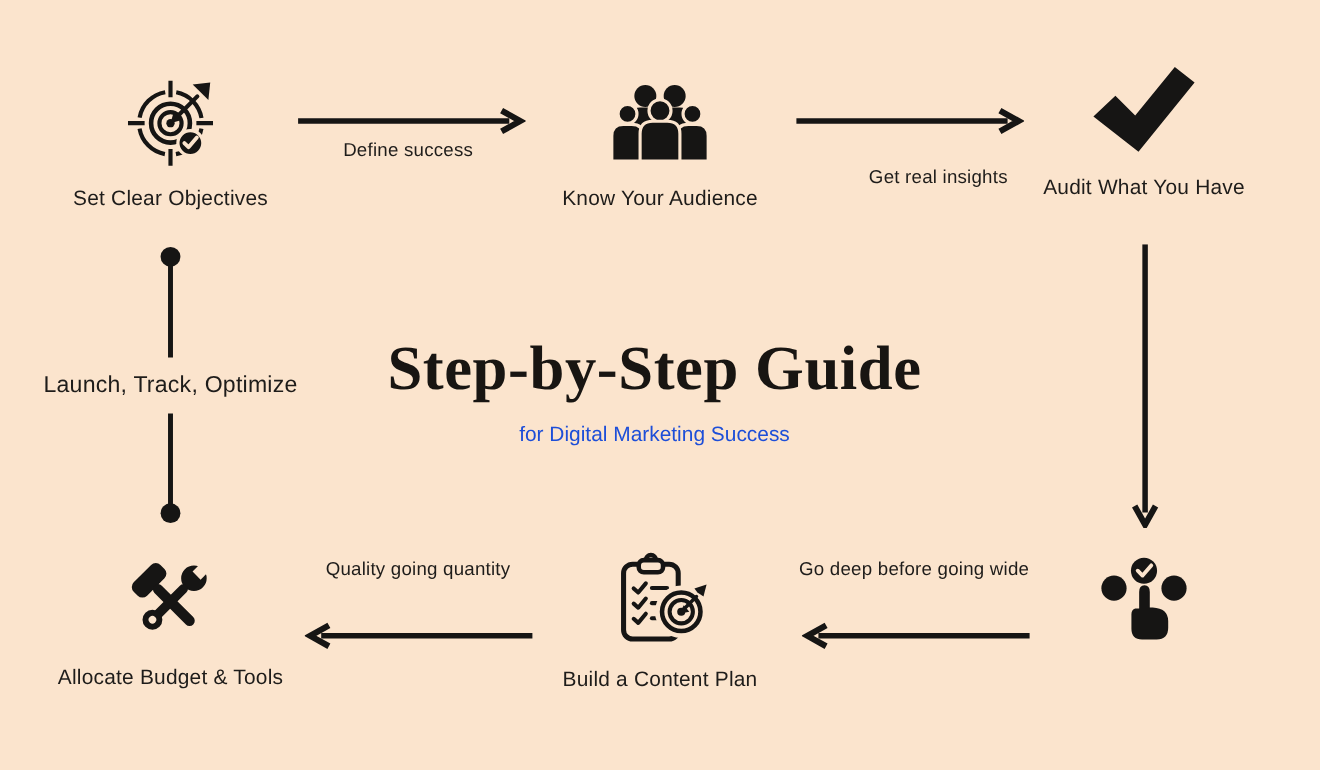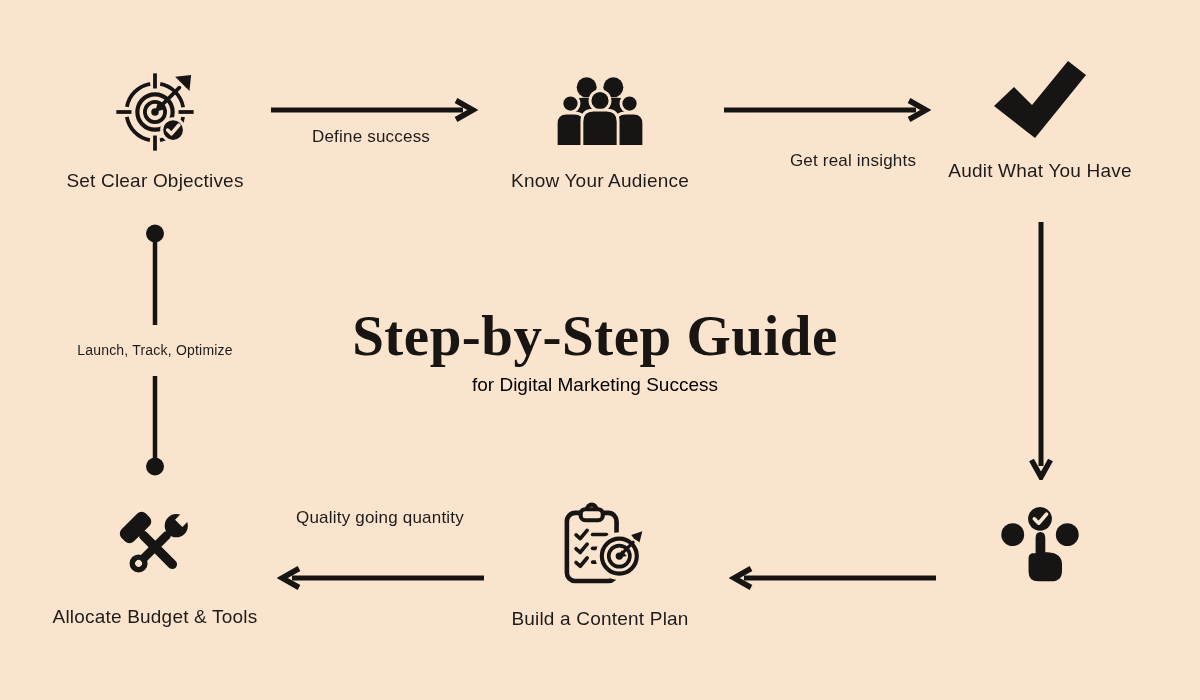--- a/index.html
+++ b/index.html
@@ -19,41 +19,41 @@
     margin-top:14px;font-size:19px;line-height:26px;color:#1e1c1a;letter-spacing:.2px;
   }
   .conn-label{
     font-size:17px;line-height:24px;text-align:center;color:#1e1c1a;letter-spacing:.2px;
   }
   .title-block{left:295px;top:312px;width:600px;text-align:center;}
   .title-main{
     font-family:"Liberation Serif",serif;font-weight:600;font-size:57px;line-height:48px;
     letter-spacing:.5px;color:#181512;
   }
-  .title-sub{margin-top:12px;font-size:19px;line-height:26px;color:#000000;}
+  .title-sub{margin-top:23px;font-size:19px;line-height:26px;color:#1d4ed8;}
   svg{display:block;color:var(--ink);}
   
   .n-objectives{left:15px;top:70px;width:280px;}
   .n-audience{left:460px;top:74px;width:280px;}
   .n-audit{left:890px;top:56px;width:300px;}
   .n-channels{left:900px;top:503px;width:280px;}
   .n-content{left:460px;top:500px;width:280px;}
   .n-tools{left:5px;top:504px;width:300px;}
   
   .a1{left:270px;top:97px;}
   .a2{left:723px;top:97px;}
   .a3{left:729px;top:565px;}
   .a4{left:277px;top:565px;}
   .a-down{left:1028px;top:222px;}
   .loop-line{left:142px;top:224px;}
   .l1{left:271px;top:125px;width:200px;}
   .l2{left:753px;top:125px;width:200px;margin-top:24px;}
   .l3{left:721px;top:506px;width:220px;}
   .l4{left:280px;top:506px;width:200px;}
-  .l5{left:15px;top:338px;width:280px;font-size:14px;}
+  .l5{left:15px;top:338px;width:280px;font-size:21px;}
 </style>
 </head>
 <body>
 
 <div class="canvas">
 
   <div class="abs node n-objectives">
     <div class="icon-wrap">
       <svg width="84" height="84" viewBox="0 0 100 100">
         <circle cx="50" cy="50" r="34" fill="none" stroke="currentColor" stroke-width="4.5" stroke-dasharray="41.4 12" stroke-dashoffset="47.4"></circle>
@@ -135,20 +135,21 @@
       </svg>
     </div>
   </div>
 
   <div class="abs a3">
     <svg width="208" height="26" viewBox="0 0 208 26">
       <line x1="207" y1="13" x2="15" y2="13" stroke="currentColor" stroke-width="5"></line>
       <path d="M22,3.5 L5,13 L22,22.5" fill="none" stroke="currentColor" stroke-width="5.5"></path>
     </svg>
   </div>
+  <div class="abs conn-label l3">Go deep before going wide</div>
 
   <div class="abs node n-content">
     <div class="icon-wrap">
       <svg width="92" height="92" viewBox="0 0 100 100">
         <rect x="14" y="14" width="54" height="74" rx="9" fill="none" stroke="currentColor" stroke-width="5"></rect>
         <circle cx="41" cy="10" r="5" fill="var(--bg)" stroke="currentColor" stroke-width="4.5"></circle>
         <rect x="29" y="10" width="24" height="12" rx="5" fill="var(--bg)" stroke="currentColor" stroke-width="4.5"></rect>
         <polyline points="24,38 28.5,42 36,33" fill="none" stroke="currentColor" stroke-width="4" stroke-linecap="round" stroke-linejoin="round"></polyline>
         <line x1="42" y1="37.5" x2="57" y2="37.5" stroke="currentColor" stroke-width="4" stroke-linecap="round"></line>
         <polyline points="24,53 28.5,57 36,48" fill="none" stroke="currentColor" stroke-width="4" stroke-linecap="round" stroke-linejoin="round"></polyline>

